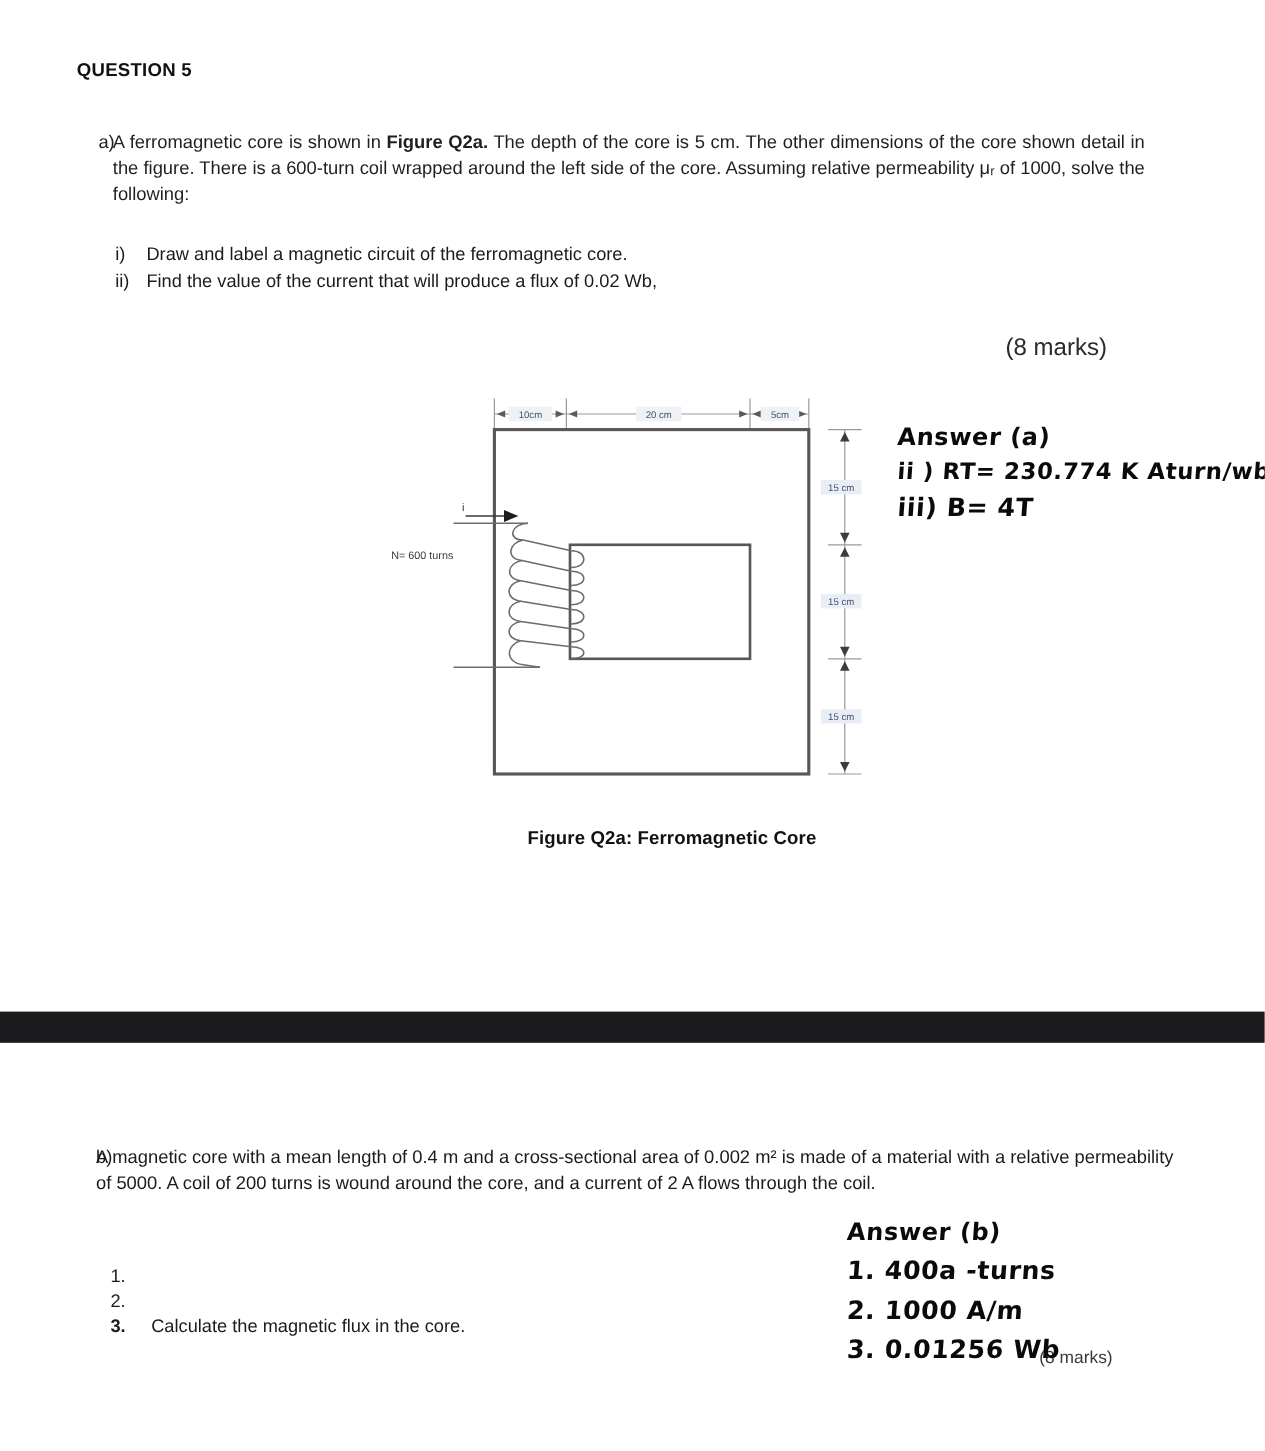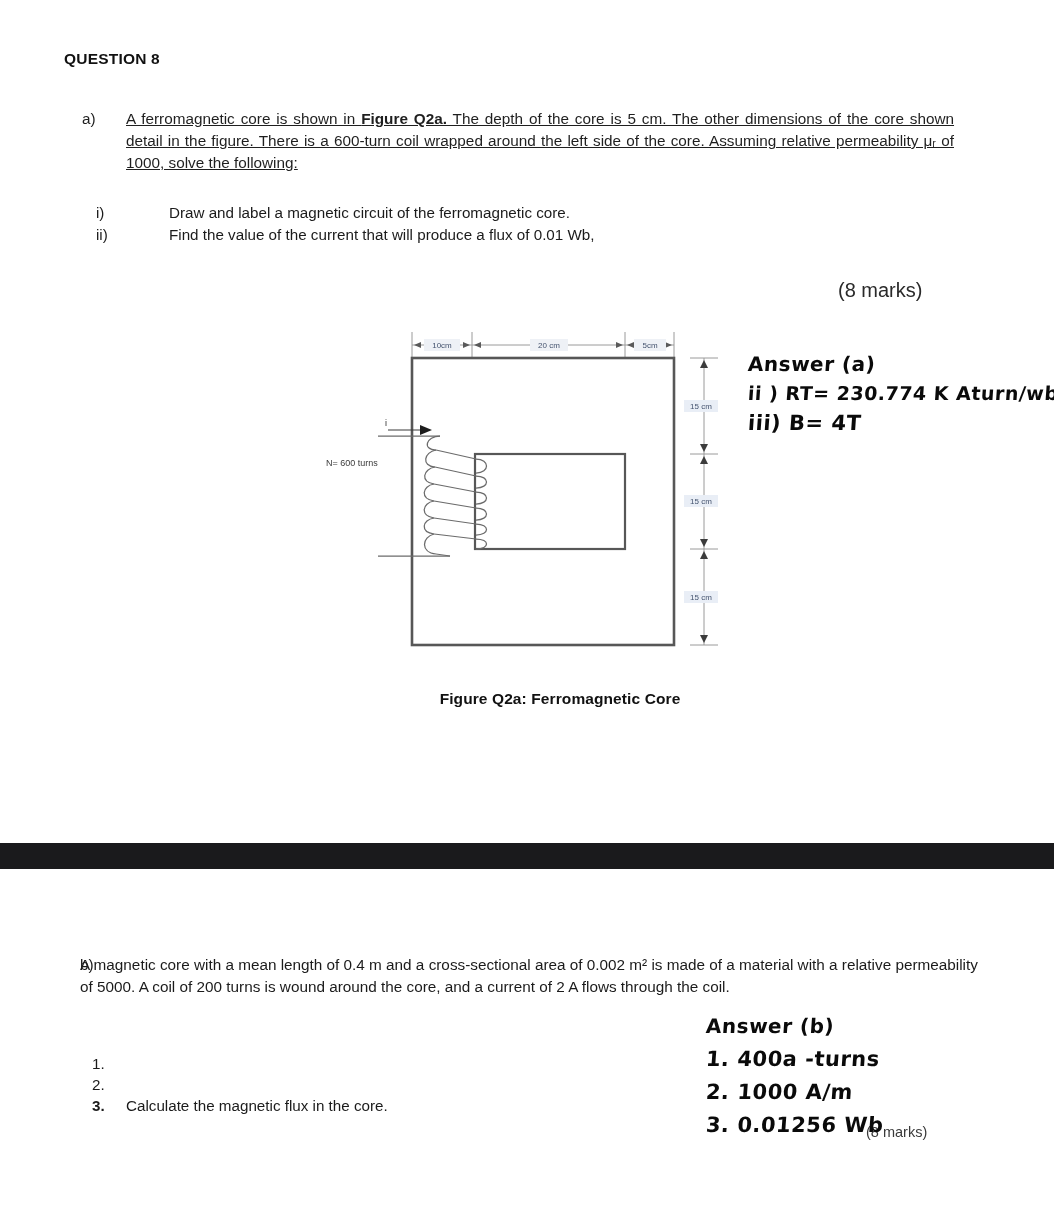--- a/index.html
+++ b/index.html
@@ -43,42 +43,41 @@
     color: #1f1f1f;
   }
   .para-a .marker {
     position: absolute;
     left: 0;
     top: 0;
     width: 26px;
   }
   .para-a .body {
     display: block;
-    margin-left: 44px;
-    text-decoration: underline;
+    margin-left: 12px;
   }
   .bold { font-weight: bold; }
 
   .romans {
     position: absolute;
     left: 96px;
     top: 202px;
     width: 840px;
     font-size: 15.2px;
     line-height: 21.5px;
   }
   .roman-row {
     display: flex;
     align-items: baseline;
   }
   .roman-label {
     width: 26px;
     flex: 0 0 26px;
   }
-  .roman-text { flex: 1 1 auto; margin-left: 47px; }
+  .roman-text { flex: 1 1 auto; }
 
   .marks-a {
     position: absolute;
     left: 838px;
     top: 279px;
     font-size: 20px;
     color: #2a2a2a;
   }
 
   
@@ -208,35 +207,35 @@
   .answer-b .hl-1 { font-size: 20px; }
   .answer-b .hl-2 { font-size: 21px; }
   .answer-b .hl-3 { font-size: 21px; }
   .answer-b .hl-4 { font-size: 21px; }
 </style>
 </head>
 <body>
 
 <div class="page">
 
-  <div class="q-title">QUESTION 8</div>
+  <div class="q-title">QUESTION 5</div>
 
   <div class="para-a">
     <span class="marker">a)</span>
     <span class="body"><span>A ferromagnetic core is shown in </span><span class="bold">Figure Q2a.</span><span> The depth of the core is 5 cm. The other dimensions of the core shown detail in the figure. There is a 600-turn coil wrapped around the left side of the core. Assuming relative permeability μᵣ of 1000, solve the following:</span></span>
   </div>
 
   <div class="romans">
     <div class="roman-row">
       <span class="roman-label">i)</span>
       <span class="roman-text">Draw and label a magnetic circuit of the ferromagnetic core.</span>
     </div>
     <div class="roman-row">
       <span class="roman-label">ii)</span>
-      <span class="roman-text">Find the value of the current that will produce a flux of 0.01 Wb,</span>
+      <span class="roman-text">Find the value of the current that will produce a flux of 0.02 Wb,</span>
     </div>
   </div>
 
   <div class="marks-a">(8 marks)</div>
 
   <div class="figure-wrap">
     <svg class="fig-svg" width="440" height="350" viewBox="0 0 440 350">
 
       <g stroke="#9a9a9a" stroke-width="1" fill="none">
 

